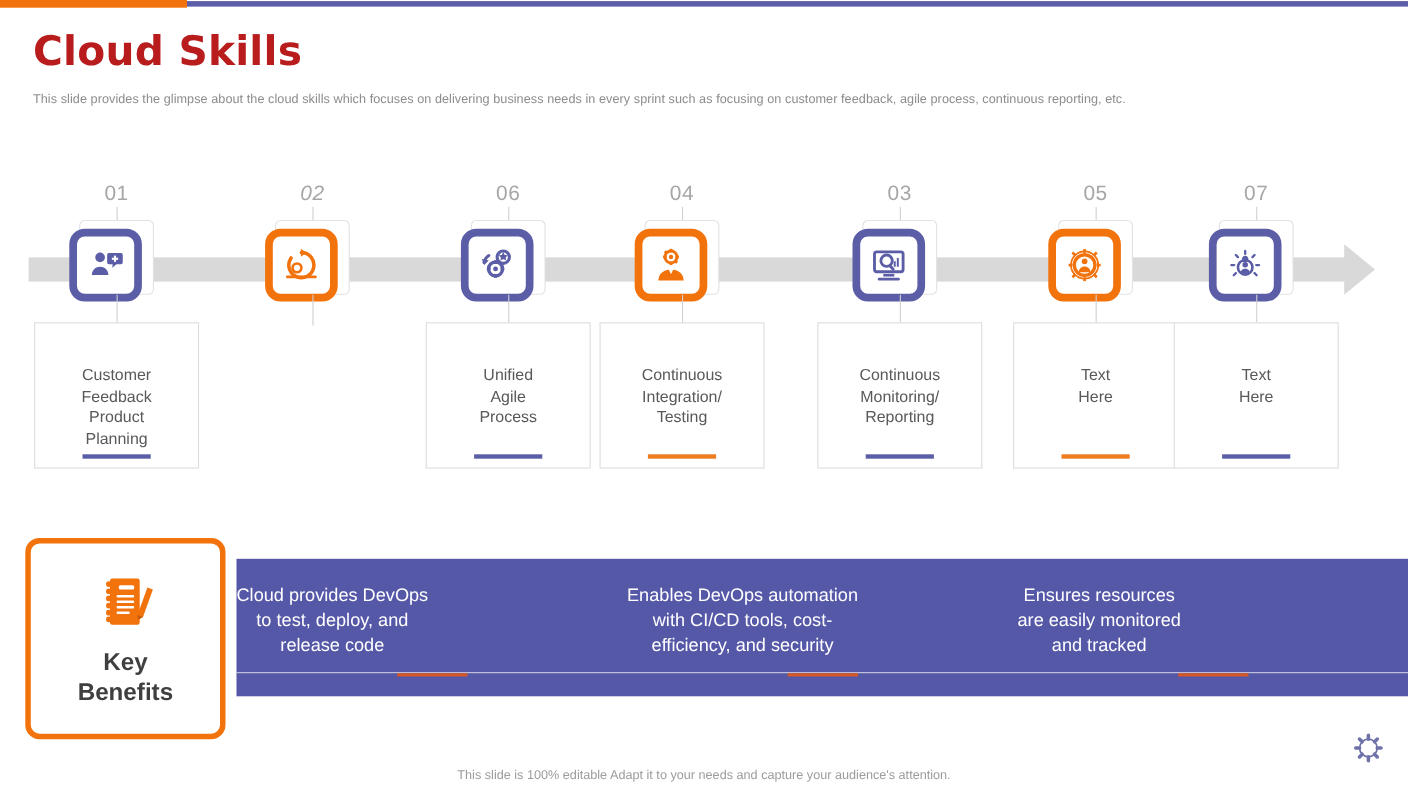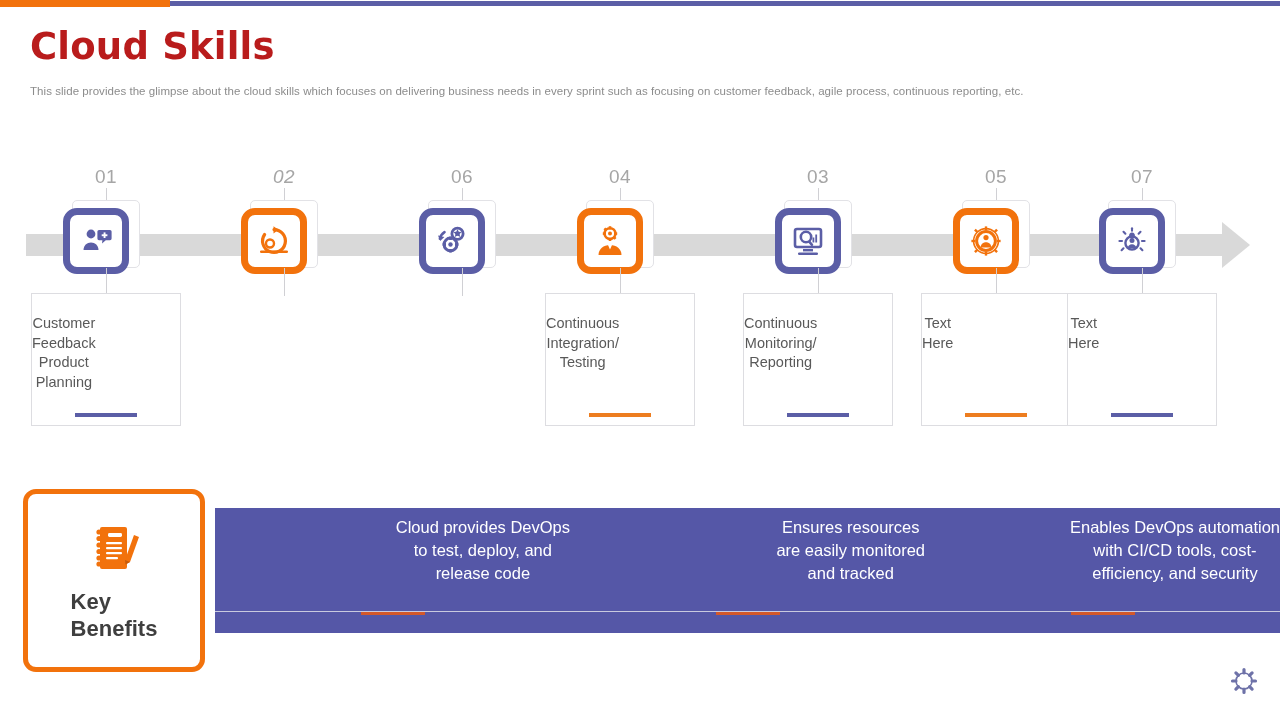--- a/index.html
+++ b/index.html
@@ -126,21 +126,22 @@
   .card {
     position: absolute;
     top: 135px;
     left: 5px;
     width: 150px;
     height: 133px;
     background: #ffffff;
     border: 1px solid #DDDDE1;
     display: flex;
     align-items: flex-start;
-    padding-top: 20px;
+    justify-content: center;
+    padding-top: 38px;
   }
   .card-label {
     font-size: 14.5px;
     line-height: 19.5px;
     color: #595959;
     text-align: center;
     white-space: pre-line;
   }
   .card-rule {
     position: absolute;
@@ -167,22 +168,22 @@
     top: 0; left: 0;
     width: 1065px;
     height: 104px;
     display: flex;
   }
   .benefit {
     flex: 1;
     position: relative;
     display: flex;
     align-items: flex-start;
-    justify-content: flex-end;
-    padding-top: 8px;
+    justify-content: flex-start;
+    padding-top: 22px;
   }
   .benefit-text {
     font-size: 16.5px;
     line-height: 23px;
     color: #ffffff;
     text-align: center;
     white-space: pre-line;
     font-weight: 400;
   }
   .benefit-rule {
@@ -216,21 +217,21 @@
     display: flex;
     flex-direction: column;
     align-items: center;
     justify-content: center;
   }
   .keybox-icon { margin-bottom: 8px; }
   .keybox-label {
     font-size: 22px;
     font-weight: bold;
     color: #3F3F3F;
-    text-align: left;
+    text-align: center;
     line-height: 27px;
     white-space: pre-line;
   }
 
   
   .footer-note {
     position: absolute;
     bottom: 9px;
     left: 0; width: 1280px;
     text-align: center;
@@ -313,20 +314,26 @@
                 <rect x="14.1" y="12.6" width="2.8" height="3.4"></rect>
                 <rect x="14.1" y="25" width="2.8" height="3.4"></rect>
                 <rect x="7.6" y="19.1" width="3.4" height="2.8"></rect>
                 <rect x="20" y="19.1" width="3.4" height="2.8"></rect>
               </g>
               <path d="M9.5 8.2a10 10 0 0 0-4.6 6.6" fill="none" stroke="#5B5EA6" stroke-width="2.6" stroke-linecap="round"></path>
               <path d="M3 11.5l2.2 5.4 4.2-4z"></path>
             </svg>
           </div>
           <div class="connector conn-bot"></div>
+          <div class="card">
+            <div class="card-label">Unified
+Agile
+Process</div>
+            <div class="card-rule"></div>
+          </div>
         </div>
         <div class="step" style="left: 540px;">
           <div class="step-num">04</div>
           <div class="connector conn-top"></div>
           <div class="icon-shadow"></div>
           <div class="icon-box orange">
             <svg width="34" height="34" viewBox="0 0 34 34" fill="#F2720C">
               <circle cx="17" cy="9.6" r="5.4" fill="none" stroke="#F2720C" stroke-width="2.6"></circle>
               <circle cx="17" cy="9.6" r="2"></circle>
               <g>
@@ -437,29 +444,29 @@
 
   <div class="benefits-band">
     <div class="benefits-inner" id="benefits-host">
         <div class="benefit">
           <div class="benefit-text">Cloud provides DevOps
 to test, deploy, and
 release code</div>
           <div class="benefit-rule"></div>
         </div>
         <div class="benefit">
+          <div class="benefit-text">Enables DevOps automation
+with CI/CD tools, cost-
+efficiency, and security</div>
+          <div class="benefit-rule"></div>
+        </div>
+        <div class="benefit">
           <div class="benefit-text">Ensures resources
 are easily monitored
 and tracked</div>
-          <div class="benefit-rule"></div>
-        </div>
-        <div class="benefit">
-          <div class="benefit-text">Enables DevOps automation
-with CI/CD tools, cost-
-efficiency, and security</div>
           <div class="benefit-rule"></div>
         </div>
       </div>
     <div class="benefits-divider"></div>
   </div>
 
   <div class="keybox">
     <div class="keybox-icon">
       <svg width="56" height="56" viewBox="0 0 56 56">
         <rect x="14" y="7" width="27" height="42" rx="2" fill="#F2720C"></rect>
@@ -481,20 +488,21 @@
         <g>
           <path d="M39 40 L48 15 L53 17 L44 42 L39.5 44.5 Z" fill="#F2720C"></path>
           <path d="M39 40 L44 42 L39.5 44.5 Z" fill="#C65A08"></path>
         </g>
       </svg>
     </div>
     <div class="keybox-label">Key
 Benefits</div>
   </div>
 
+  <div class="footer-note">This slide is 100% editable Adapt it to your needs and capture your audience's attention.</div>
   <div class="footer-gear">
     <svg width="36" height="36" viewBox="0 0 36 36">
       <g fill="none" stroke="#6E72A8" stroke-width="1.6">
         <circle cx="18" cy="18" r="8"></circle>
         <path d="M18 6.5v3.5 M18 26v3.5 M6.5 18h3.5 M26 18h3.5
                  M9.9 9.9l2.5 2.5 M23.6 23.6l2.5 2.5
                  M26.1 9.9l-2.5 2.5 M12.4 23.6l-2.5 2.5" stroke-linecap="round" stroke-width="3.2"></path>
       </g>
     </svg>
   </div>

